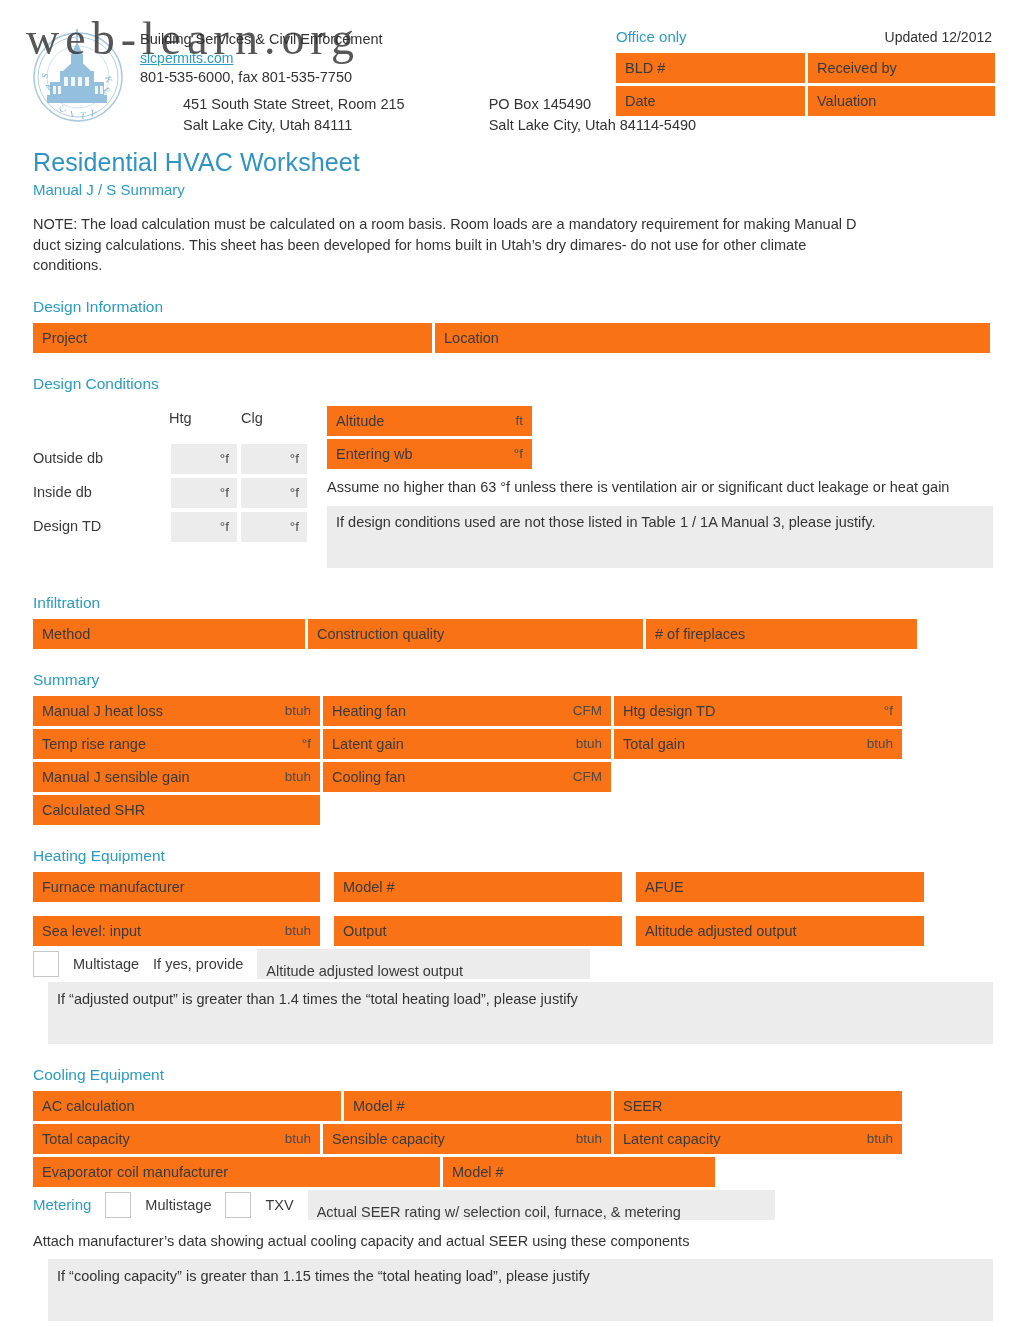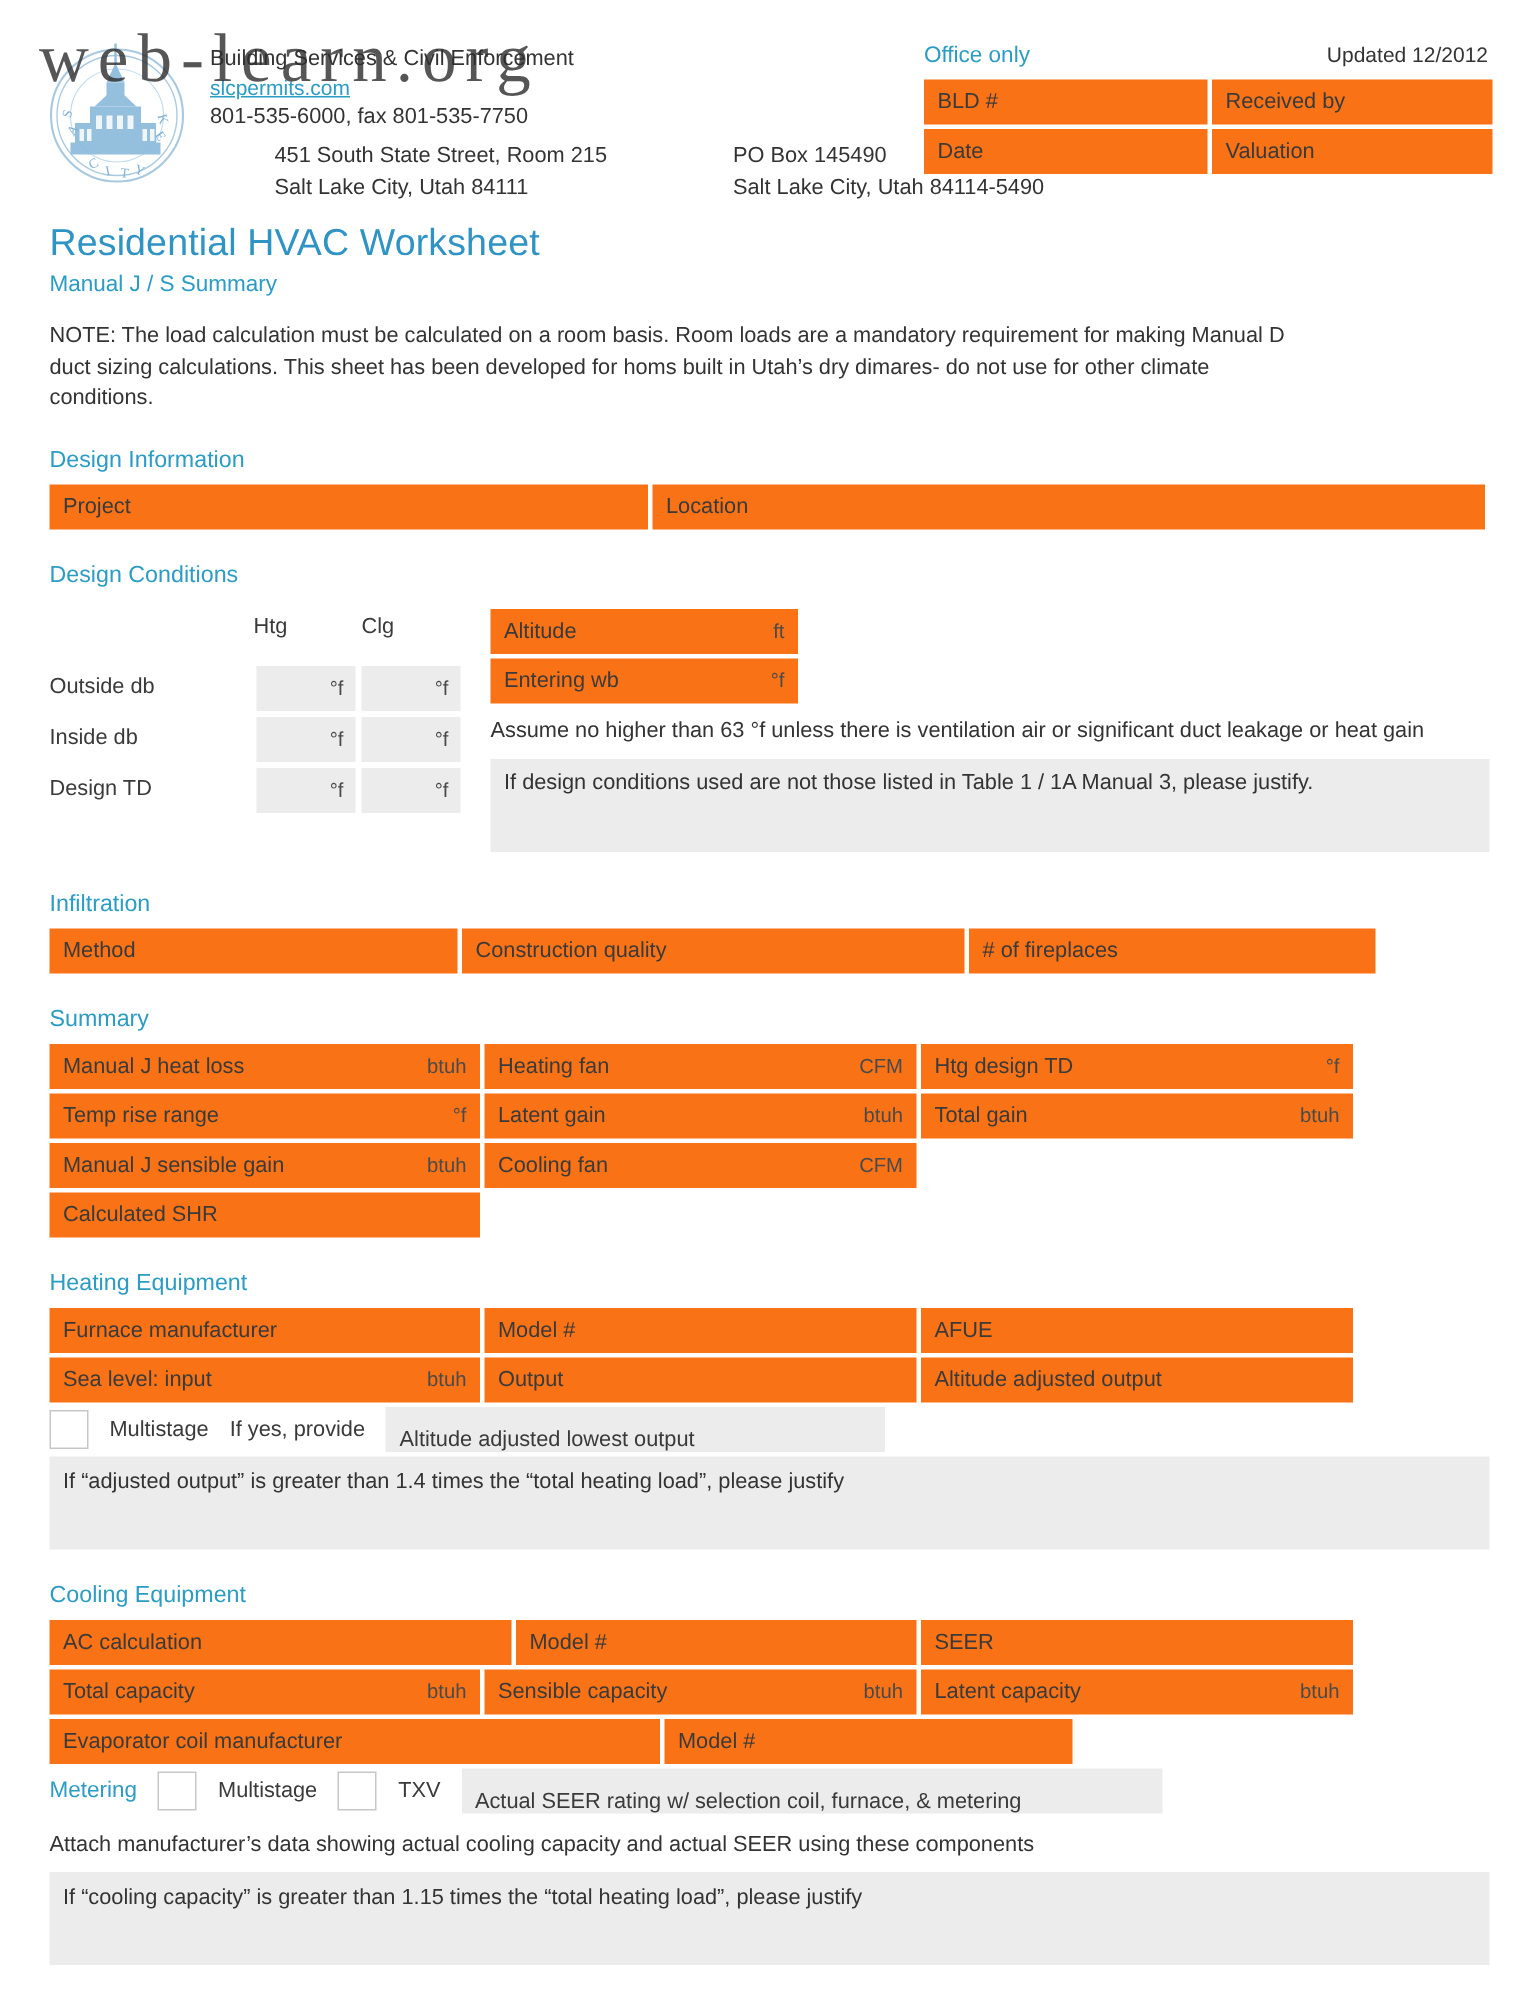--- a/index.html
+++ b/index.html
@@ -237,21 +237,21 @@
     display: grid;
     grid-template-columns: 287px 288px 288px;
     gap: 3px;
   }
   .sum-grid .span-empty { background: transparent; }
 
   
   .heat-grid {
     display: grid;
     grid-template-columns: 287px 288px 288px;
-    gap: 3px;
+    gap: 14px;
   }
   .check-row {
     display: flex;
     align-items: center;
     gap: 0;
     margin-top: 3px;
   }
   .checkbox {
     width: 26px;
     height: 26px;
@@ -276,20 +276,21 @@
     color: #3a3a3a;
     box-sizing: border-box;
     white-space: nowrap;
   }
   .wide-justify {
     background: #ececec;
     padding: 9px 9px;
     font-size: 14.5px;
     color: #333;
     box-sizing: border-box;
+    margin-left: 15px;
   }
 
   
   .cool-grid-a {
     display: grid;
     grid-template-columns: 308px 267px 288px;
     gap: 3px;
   }
   .cool-grid-b {
     display: grid;

